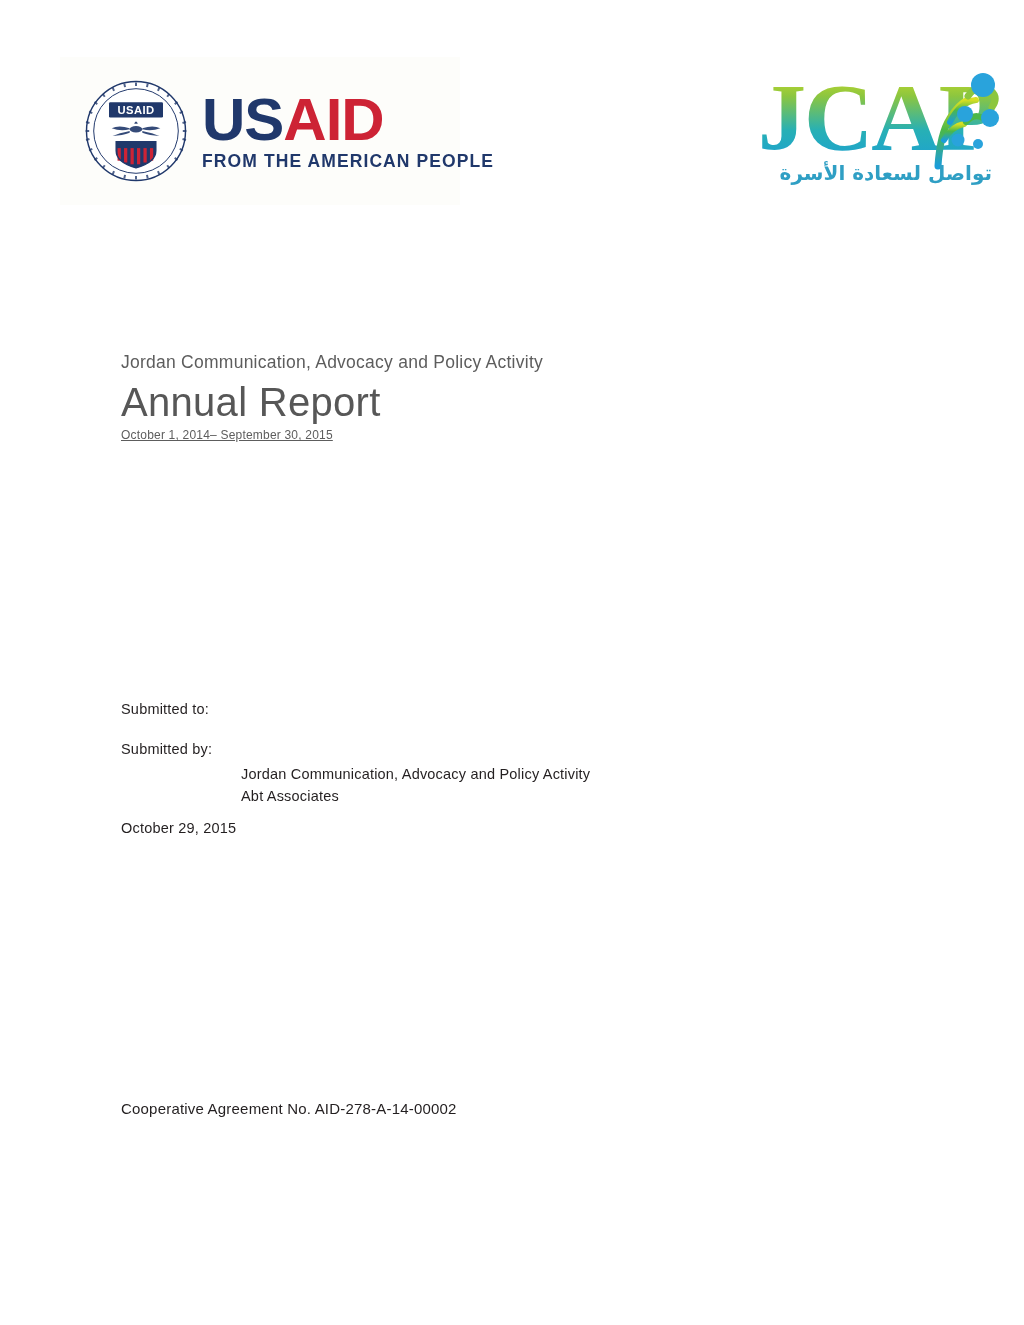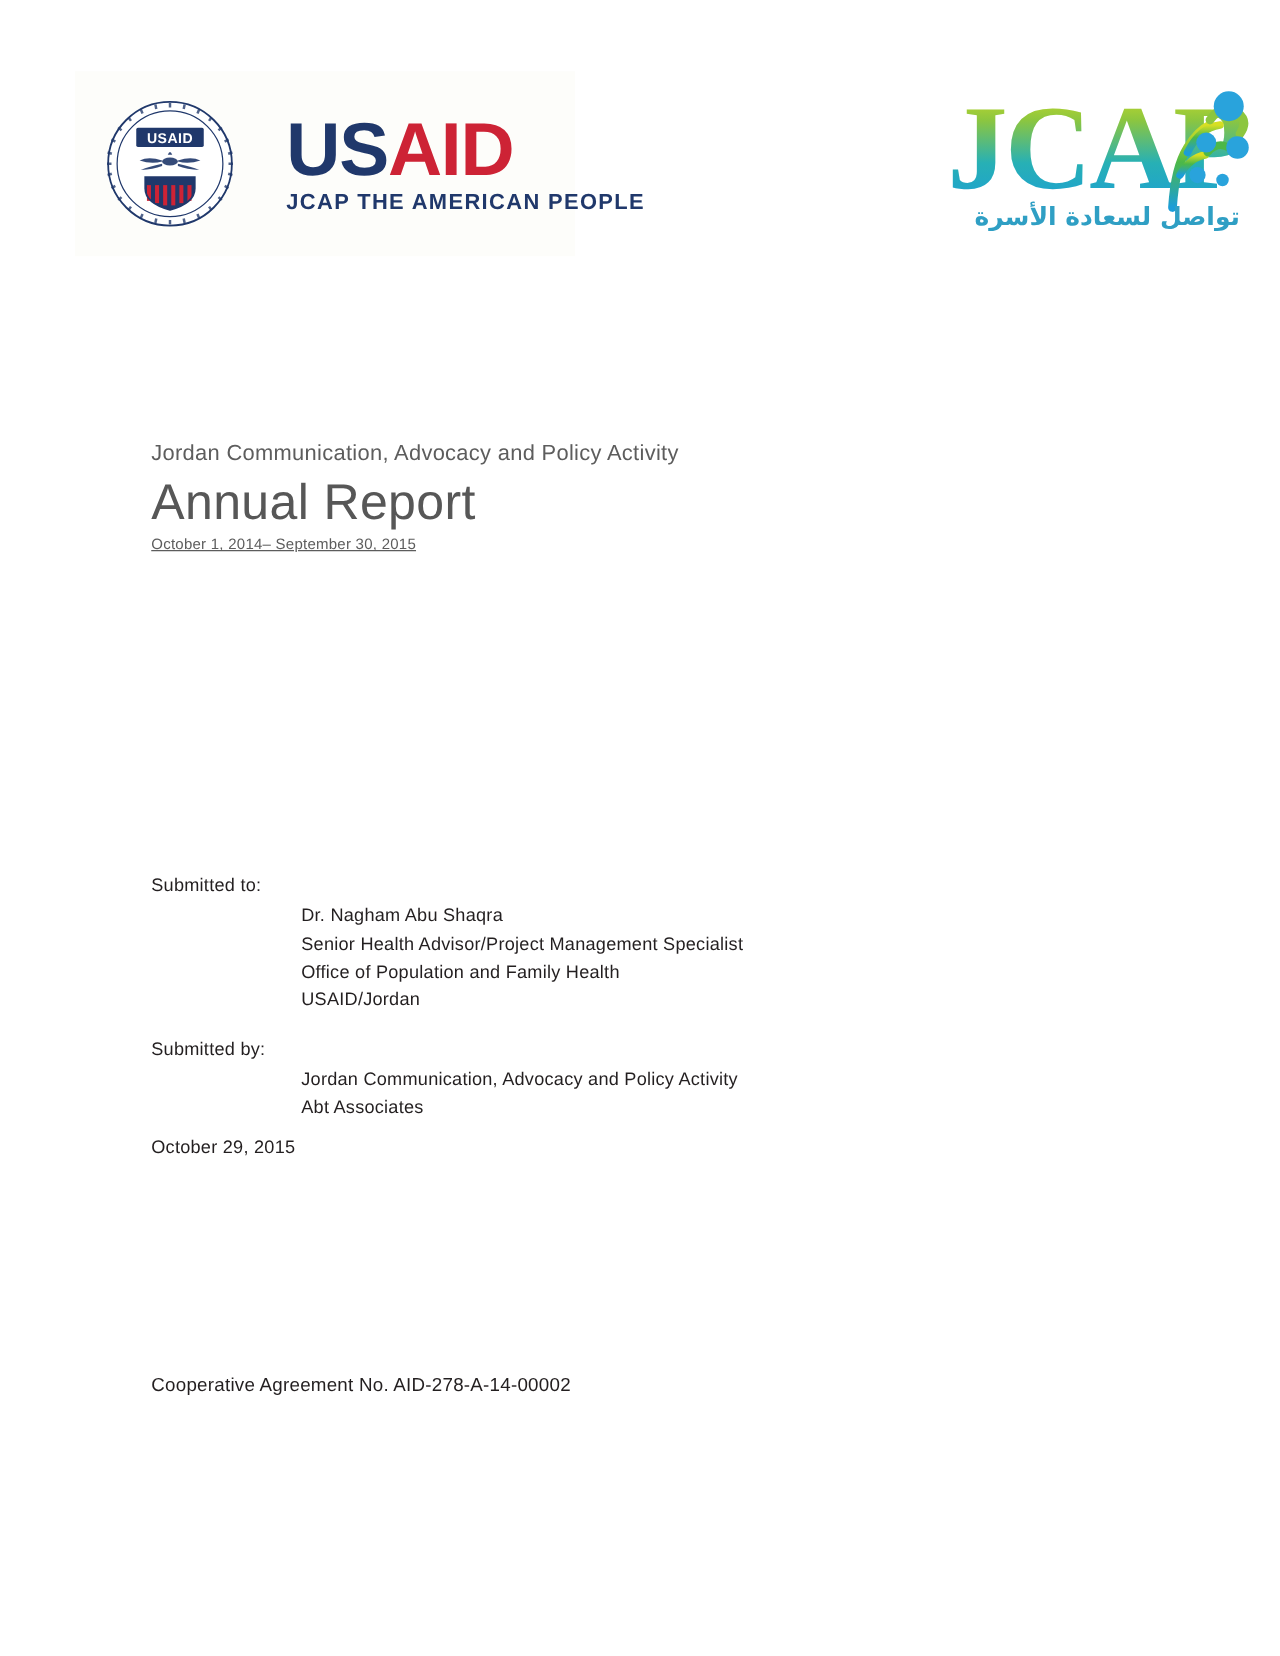--- a/index.html
+++ b/index.html
@@ -28,21 +28,20 @@
   
   .usaid-logo {
     position: absolute;
     left: 60px;
     top: 57px;
     width: 400px;
     height: 148px;
     background: #fdfdfa;
     display: flex;
     align-items: center;
-    gap: 27px;
   }
   .usaid-seal {
     width: 108px;
     height: 108px;
     margin-left: 22px;
     flex: 0 0 auto;
   }
   .usaid-word {
     margin-left: 12px;
     line-height: 1;
@@ -213,21 +212,21 @@
           <rect x="75.5" y="79" width="3.6" height="14" fill="#cd2335"></rect>
         </g>
         <path d="M38 72 h44 v10 q0 13 -22 19 q-22 -6 -22 -19 z" fill="none" stroke="#20386b" stroke-width="1.6"></path>
       </g>
     </svg>
 
     <div class="usaid-word">
       <div class="usaid-word-main">
         <span class="usaid-us">US</span><span class="usaid-aid">AID</span>
       </div>
-      <div class="usaid-tag">JCAP THE AMERICAN PEOPLE</div>
+      <div class="usaid-tag">FROM THE AMERICAN PEOPLE</div>
     </div>
   </div>
 
   <div class="jcap-logo">
     <svg class="jcap-svg" width="248" height="128" viewBox="0 0 248 128">
       <defs>
         <linearGradient id="jcapGrad" x1="0" y1="0" x2="0" y2="1">
           <stop offset="0%" stop-color="#e2e21f"></stop>
           <stop offset="30%" stop-color="#8cc63f"></stop>
           <stop offset="62%" stop-color="#27b0b5"></stop>
@@ -262,26 +261,20 @@
 
 <div class="title-block">
   <div class="doc-subtitle">Jordan Communication, Advocacy and Policy Activity</div>
   <div class="doc-title">Annual Report</div>
   <div class="doc-daterange">October 1, 2014– September 30, 2015</div>
 </div>
 
 <div class="submission-block">
 
   <div class="submit-label">Submitted to:</div>
-  <div class="submit-details">
-    <div>Dr. Nagham Abu Shaqra</div>
-    <div>Senior Health Advisor/Project Management Specialist</div>
-    <div>Office of Population and Family Health</div>
-    <div>USAID/Jordan</div>
-  </div>
 
   <div class="group-gap"></div>
 
   <div class="submit-label">Submitted by:</div>
   <div class="submit-details">
     <div>Jordan Communication, Advocacy and Policy Activity</div>
     <div>Abt Associates</div>
   </div>
 
   <div class="submit-date">October 29, 2015</div>

